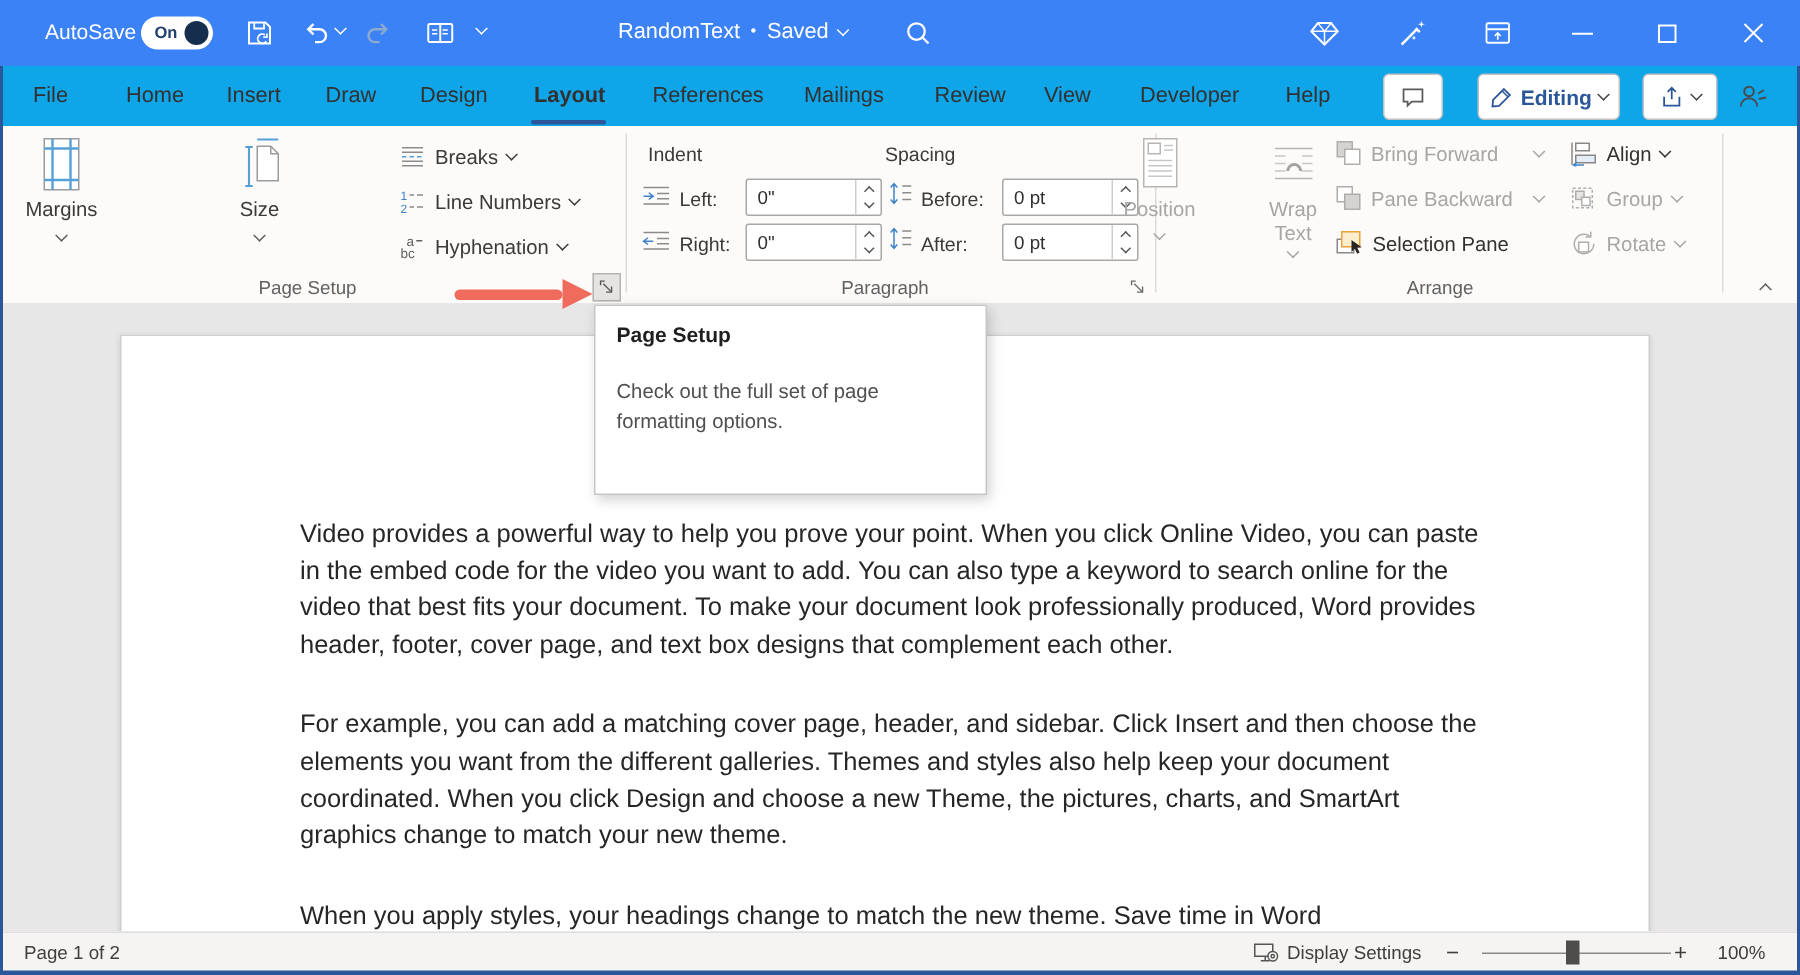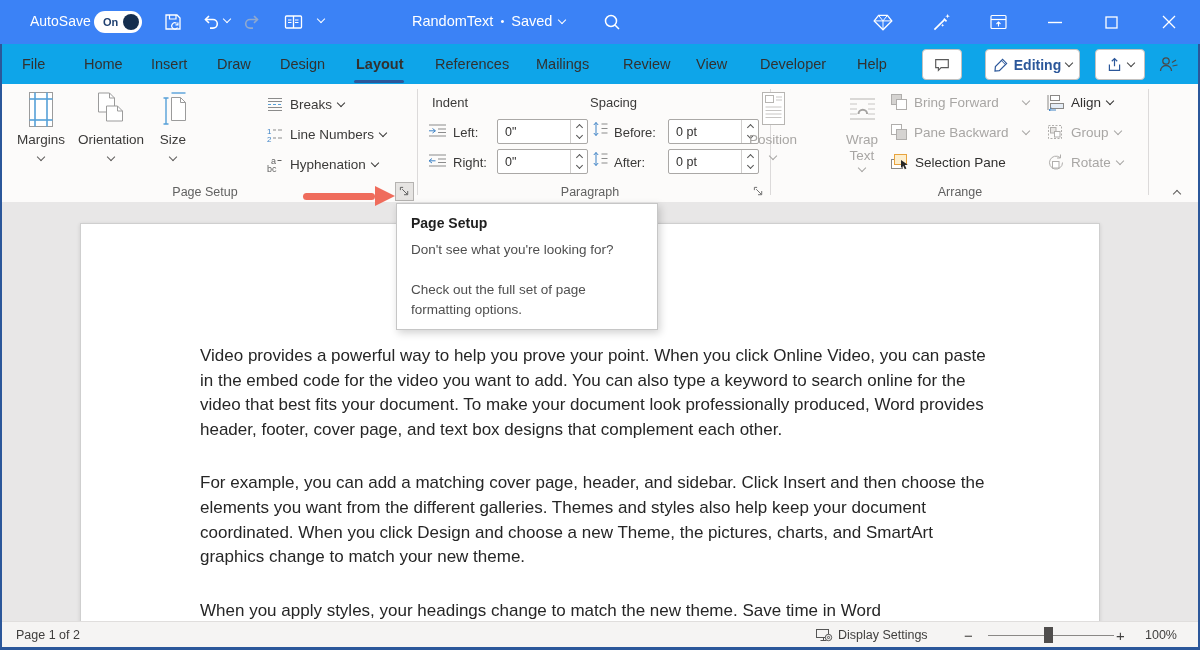--- a/index.html
+++ b/index.html
@@ -236,32 +236,20 @@
           <rect x="3.5" y="1.5" width="23" height="34" fill="#fff" stroke="#9b9b9b"></rect>
           <line x1="9" y1="1.5" x2="9" y2="35.5" stroke="#56a0d8" stroke-width="1.6"></line>
           <line x1="21" y1="1.5" x2="21" y2="35.5" stroke="#56a0d8" stroke-width="1.6"></line>
           <line x1="3.5" y1="8" x2="26.5" y2="8" stroke="#56a0d8" stroke-width="1.6"></line>
           <line x1="3.5" y1="29" x2="26.5" y2="29" stroke="#56a0d8" stroke-width="1.6"></line>
         </svg>
     </span>
     <span class="lbl">Margins</span>
     <span class="cv" style="color:#5f5d5b;margin-top:6px;"></span>
   </div>
-  <div class="bigbtn" style="left:72px;width:78px;">
-    <span class="ic">
-      <svg width="34" height="37" viewBox="0 0 34 36">
-          <path d="M4.5 1.5 h11 l5 5 v14 h-16 z" fill="#fff" stroke="#9b9b9b"></path>
-          <path d="M15.5 1.5 v5 h5" fill="none" stroke="#9b9b9b"></path>
-          <path d="M12.5 14.5 h11 l5 5 v10 h-16 z" fill="#fff" stroke="#9b9b9b"></path>
-          <path d="M23.5 14.5 v5 h5" fill="none" stroke="#9b9b9b"></path>
-        </svg>
-    </span>
-    <span class="lbl">Orientation</span>
-    <span class="cv" style="color:#5f5d5b;margin-top:6px;"></span>
-  </div>
   <div class="bigbtn" style="left:152px;width:42px;">
     <span class="ic">
       <svg width="30" height="37" viewBox="0 0 30 37">
           <path d="M8 7 v26 M5.5 7 h5 M5.5 33 h5" stroke="#56a0d8" stroke-width="1.4" fill="none"></path>
           <path d="M13.5 2 h14" stroke="#56a0d8" stroke-width="1.4"></path>
           <path d="M13.5 6.5 h9 l5 5 v18 h-14 z" fill="#fff" stroke="#9b9b9b"></path>
           <path d="M22.5 6.5 v5 h5" fill="none" stroke="#9b9b9b"></path>
         </svg>
     </span>
     <span class="lbl">Size</span>
@@ -482,38 +470,37 @@
   </div>
 
   <div class="grp-label" style="left:905px;width:110px;">Arrange</div>
   <div class="rdiv" style="left:1148px;"></div>
 
   <span class="abs" style="left:1174px;top:99px;color:#5f5d5b;"><span class="cv up"></span></span>
 </div>
 
 <div class="abs tooltip">
   <div class="t">Page Setup</div>
-  <div class="b">Don't see what you're looking for?</div>
   <div class="b b2">Check out the full set of page formatting options.</div>
 </div>
 
 <div class="abs docarea">
   <div class="page">
     <div class="doc-text">
       <p>Video provides a powerful way to help you prove your point. When you click Online Video, you can paste in the embed code for the video you want to add. You can also type a keyword to search online for the video that best fits your document. To make your document look professionally produced, Word provides header, footer, cover page, and text box designs that complement each other.</p>
       <p>For example, you can add a matching cover page, header, and sidebar. Click Insert and then choose the elements you want from the different galleries. Themes and styles also help keep your document coordinated. When you click Design and choose a new Theme, the pictures, charts, and SmartArt graphics change to match your new theme.</p>
       <p>When you apply styles, your headings change to match the new theme. Save time in Word</p>
     </div>
   </div>
 </div>
 
 <div class="abs statusbar">
   <span class="sb-item" style="left:14px;">Page 1 of 2</span>
 
-  <span class="sb-item" style="left:813px;">
+  <span class="sb-item" style="left:833px;">
     <svg width="18" height="16" viewBox="0 0 18 16">
         <rect x="1.5" y="2.5" width="12" height="8" fill="none" stroke="#555"></rect>
         <path d="M5.5 13.5 h6 M8.5 10.5 v3" stroke="#555"></path>
         <circle cx="13.5" cy="10.5" r="3.2" fill="#f5f4f3" stroke="#555"></circle>
         <circle cx="13.5" cy="10.5" r="1.1" fill="none" stroke="#555"></circle>
       </svg>
     <span>Display Settings</span>
   </span>
 
   <span class="sb-item" style="left:962px;font-size:15px;">−</span>

